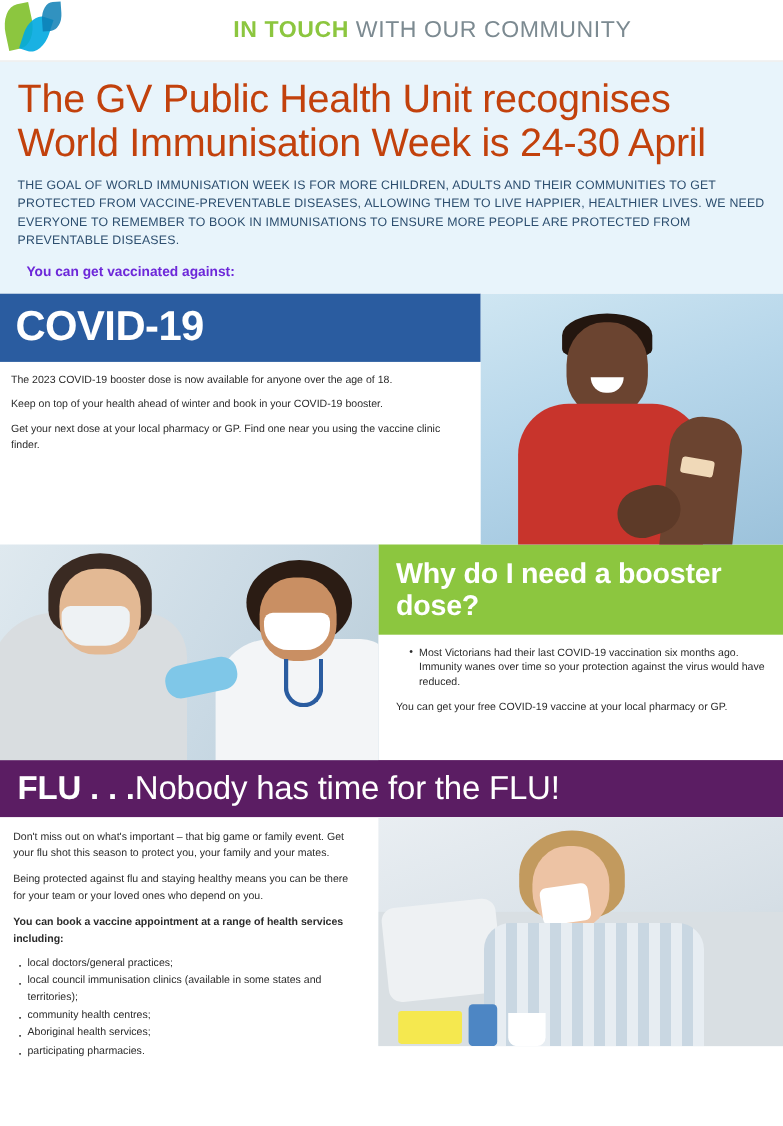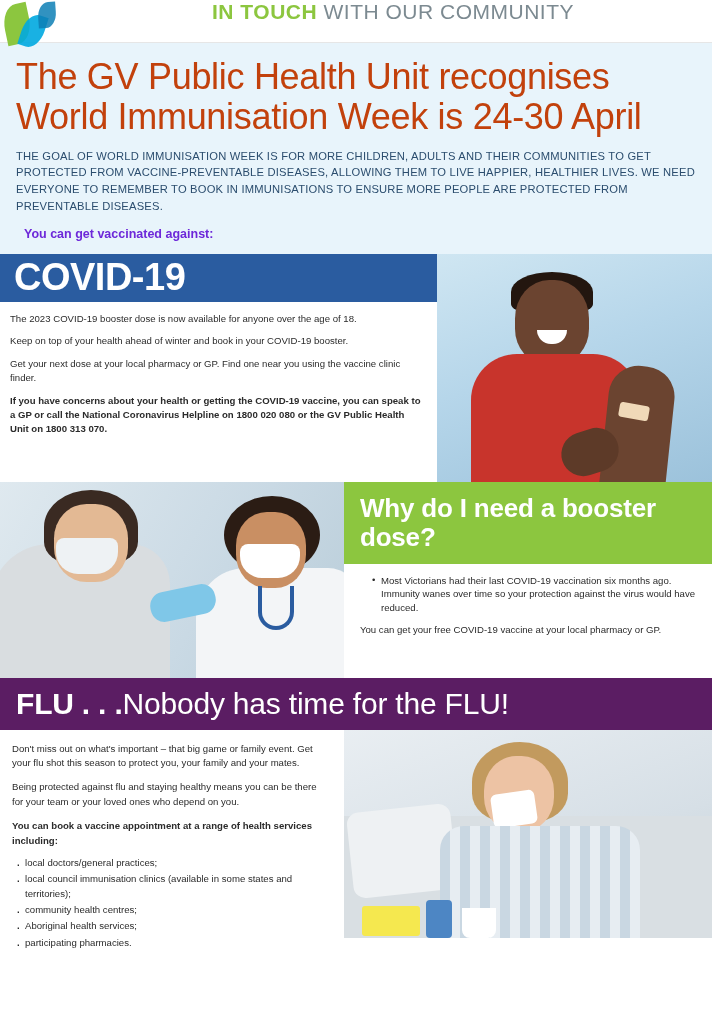--- a/index.html
+++ b/index.html
@@ -10,22 +10,23 @@
   body {
     width: 712px; height: 1024px;
     font-family: "Liberation Sans", sans-serif;
     color: #231f20;
     overflow: hidden;
     position: relative;
   }
 
   
   .header {
-    height: 43px;
-    display: flex;
+    height: 56px;
+    display: flex;
+    align-items: center;
     position: relative;
     background: #ffffff;
     border-bottom: 1px solid #e6e6e6;
   }
   .leaf-logo {
     width: 64px; height: 56px;
     position: relative;
     flex: 0 0 64px;
     overflow: hidden;
   }
@@ -126,21 +127,21 @@
     background: #ffffff;
   }
   .covid-left { width: 437px; flex: 0 0 437px; }
   .covid-banner {
     background: #2a5ca0;
     color: #ffffff;
     font-size: 38px;
     font-weight: bold;
     letter-spacing: -.5px;
     padding: 10px 0 10px 14px;
-    height: 48px;
+    height: 62px;
     display: flex;
     align-items: center;
   }
   .covid-copy { padding: 10px 14px 8px 10px; }
   .covid-copy p {
     margin: 0 0 9px 0;
     font-size: 9.6px;
     line-height: 1.45;
     color: #2b2b2b;
   }
@@ -440,21 +441,20 @@
   <p class="getvax">You can get vaccinated against:</p>
 </div>
 
 <div class="covid">
   <div class="covid-left">
     <div class="covid-banner">COVID-19</div>
     <div class="covid-copy">
       <p>The 2023 COVID-19 booster dose is now available for anyone over the age of 18.</p>
       <p>Keep on top of your health ahead of winter and book in your COVID-19 booster.</p>
       <p>Get your next dose at your local pharmacy or GP. Find one near you using the vaccine clinic finder.</p>
-      <p class="bold">If you have concerns about your health or getting the COVID-19 vaccine, you can speak to a GP or call the National Coronavirus Helpline on 1800 020 080 or the GV Public Health Unit on 1800 313 070.</p>
     </div>
   </div>
   <div class="covid-photo">
     <div class="ph-man-hair"></div>
     <div class="ph-man-head"></div>
     <div class="ph-man-smile"></div>
     <div class="ph-man-body"></div>
     <div class="ph-man-arm"></div>
     <div class="ph-man-band"></div>
     <div class="ph-man-hand"></div>

